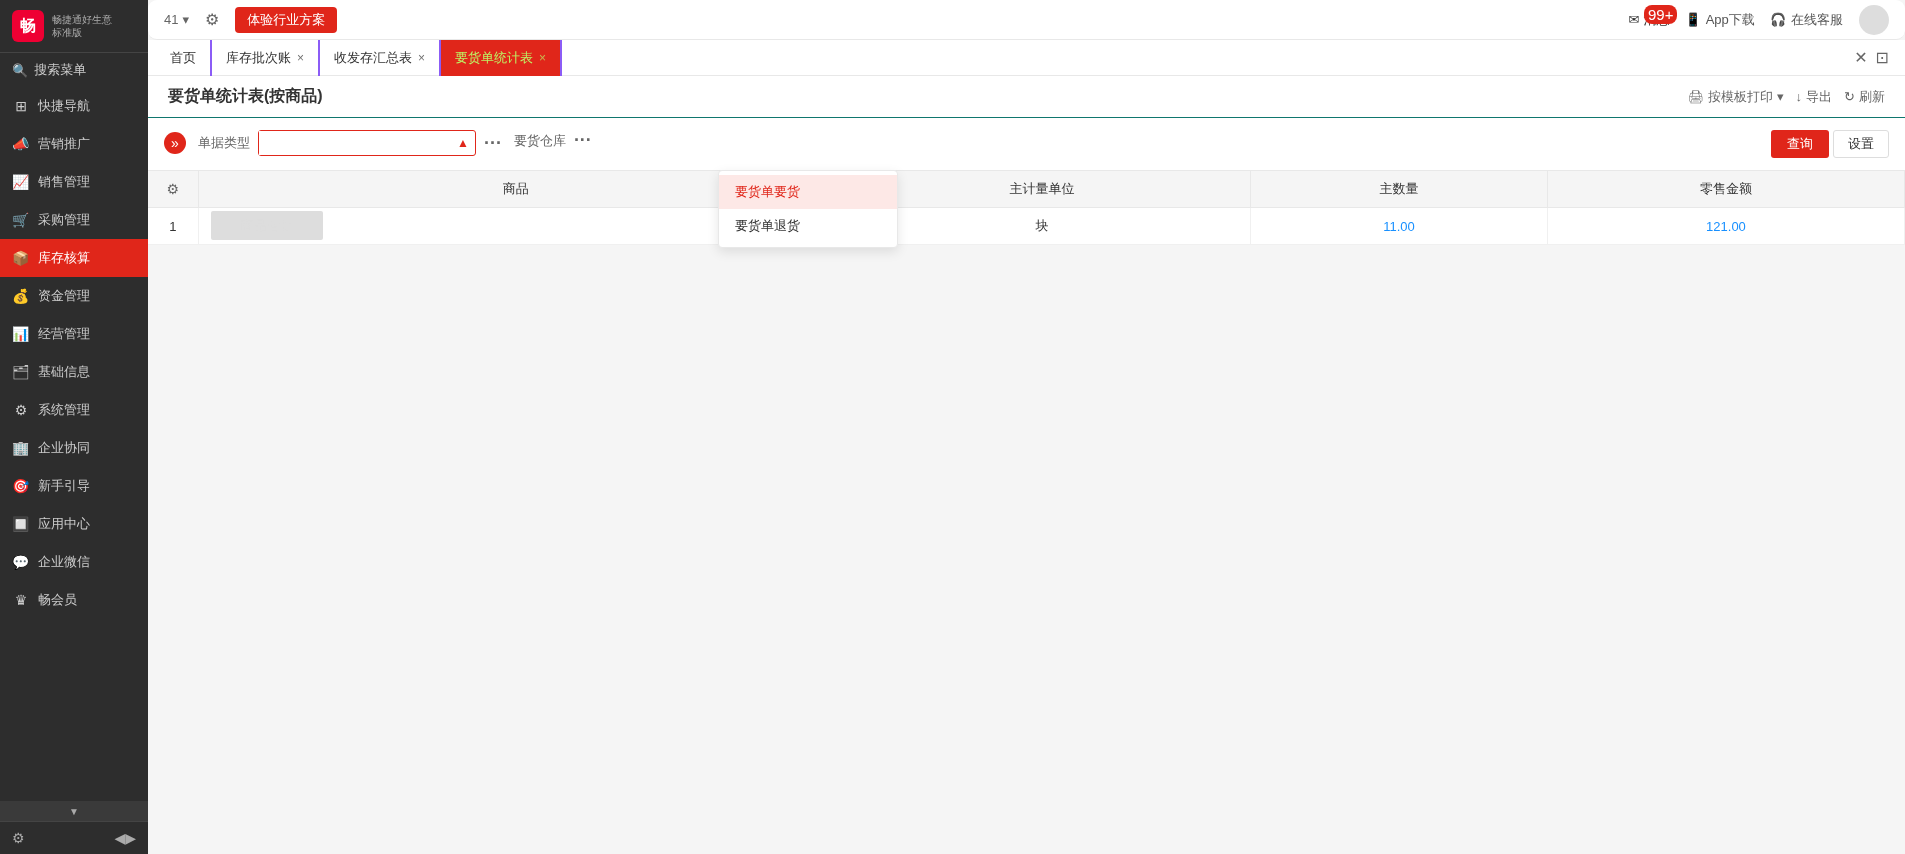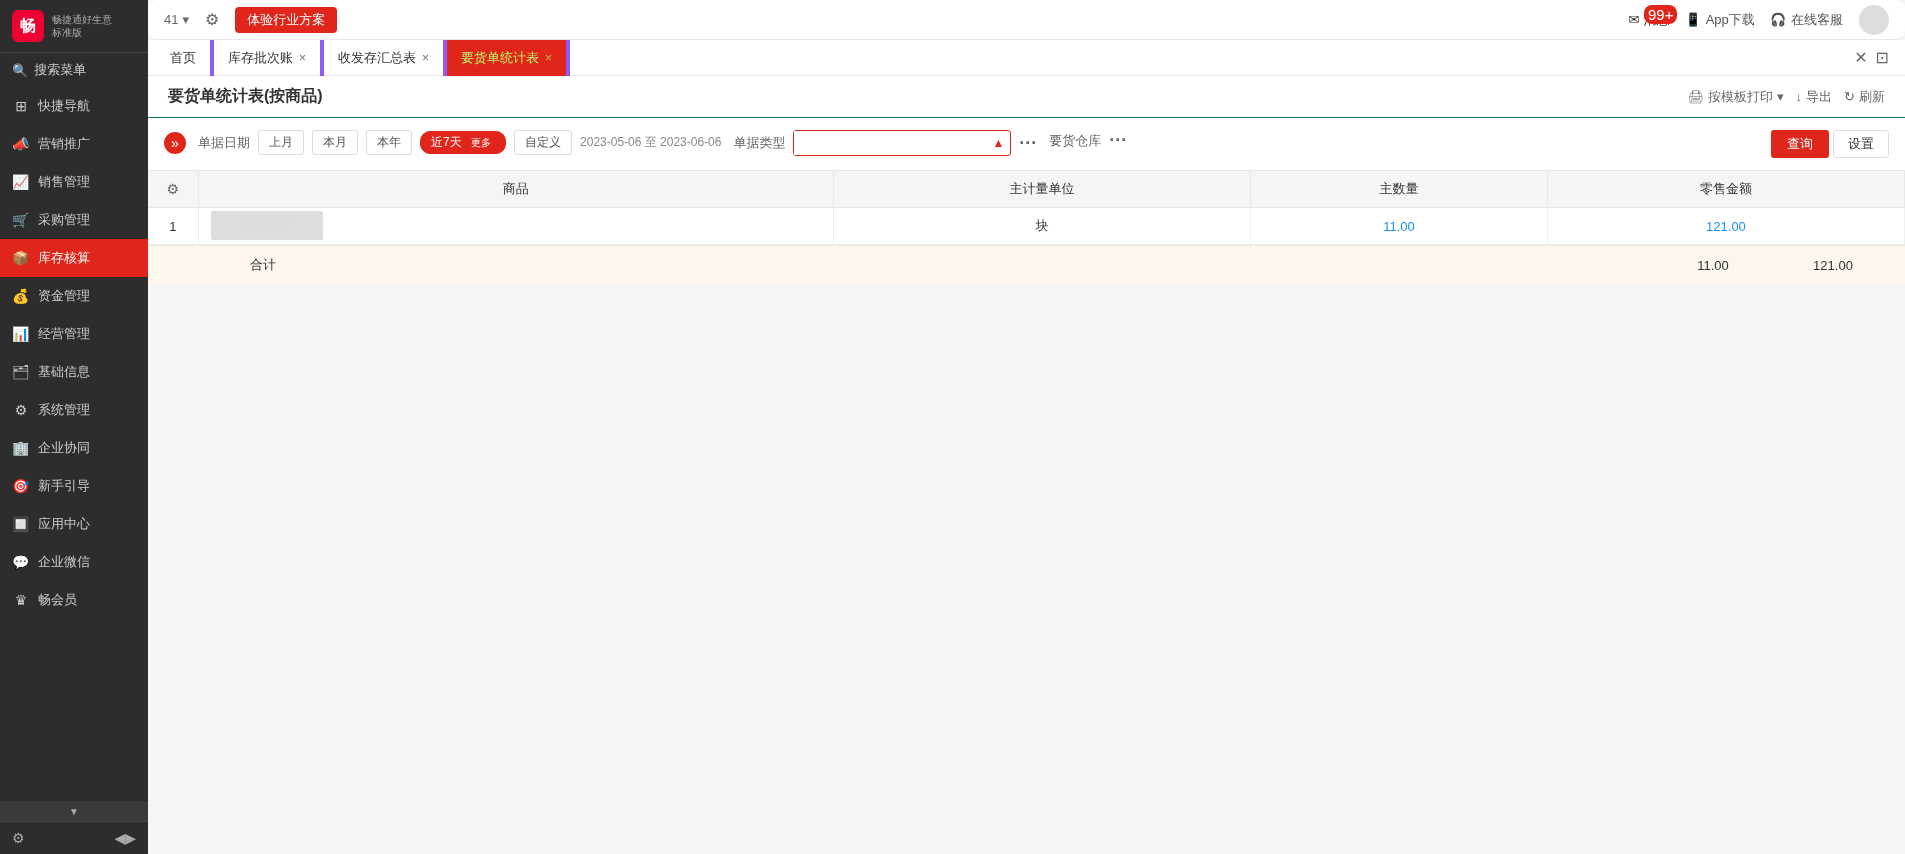--- a/index.html
+++ b/index.html
@@ -181,21 +181,21 @@
       gap: 0;
     }
     .tab-item {
       display: flex;
       align-items: center;
       padding: 0 14px;
       height: 36px;
       cursor: pointer;
       font-size: 13px;
       color: #333;
-      border-right: 4px solid #8b5cf6;
+      border-right: 2px solid #8b5cf6;
       white-space: nowrap;
       gap: 6px;
       text-align: center;
     }
     .tab-item.active {
       background: #e0261a;
       color: #bef264;
     }
     .tab-item .close-x { font-size: 12px; color: inherit; opacity: 0.7; }
     .tab-bar-controls {
@@ -569,48 +569,40 @@
         <div class="refresh-btn">
           <span>↻</span>
           <span>刷新</span>
         </div>
       </div>
     </div>
 
     <div class="filter-area">
       <button class="expand-btn">»</button>
       <div class="filter-group">
-        <span class="filter-label">单据日期</span>
-        <button class="date-btn">上月</button>
-        <button class="date-btn">本月</button>
-        <button class="date-btn">本年</button>
-        <button class="date-btn active-tag">
-          <span>近7天</span>
-          <span style="background:#e0261a;color:white;font-size:10px;padding:1px 4px;border-radius:8px;margin-left:2px;">更多</span>
-        </button>
-        <button class="date-btn">自定义</button>
-        <span class="date-range-text">2023-05-06 至 2023-06-06</span>
-      </div>
-      <div class="filter-group">
         <span class="filter-label">单据类型</span>
         <div class="filter-input-wrap">
           <input class="filter-input" type="text" value="" style="">
           <span class="filter-input-arrow">▲</span>
         </div>
         <span class="more-filter-btn">···</span>
       </div>
       <div class="warehouse-filter">
         <span class="filter-label">要货仓库</span>
         <span class="more-filter-btn">···</span>
       </div>
       <div class="filter-action-btns">
         <button class="query-btn">查询</button>
         <button class="settings-btn">设置</button>
       </div>
 
+      <div class="dropdown-overlay" id="type-dropdown">
+          <div class="dropdown-item selected">要货单要货</div>
+          <div class="dropdown-item">要货单退货</div>
+        </div>
     </div>
 
     <div class="table-container">
       <table>
         <thead>
           <tr>
             <th style="width:50px;">
               <span class="th-gear">⚙</span>
             </th>
             <th>商品</th>
@@ -626,21 +618,14 @@
       <span style="background:#ddd; color:#ddd; border-radius:2px; padding:7px 30px;">商品名称</span>
     </td>
     <td>块</td>
     <td><span style="color:#1890ff; cursor:pointer;">11.00</span></td>
     <td><span style="color:#1890ff; cursor:pointer;">121.00</span></td>
   </tr>
           </tbody>
       </table>
     </div>
 
-    <div class="table-footer">
-      <span style="width:50px;"></span>
-      <span class="total-label">合计</span>
-      <span style="flex:1;"></span>
-      <span style="width:120px; text-align:center;">11.00</span>
-      <span style="width:120px; text-align:center;">121.00</span>
-    </div>
   </div>
 </div>
 
 </body></html>

